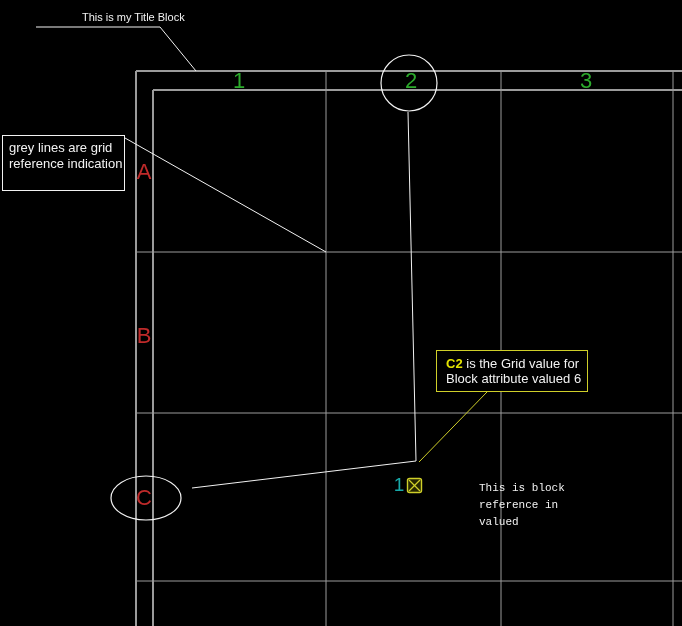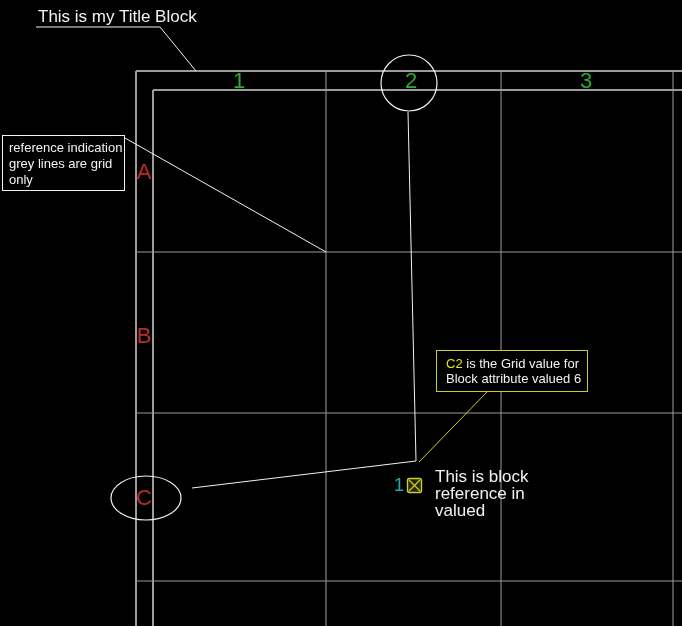--- a/index.html
+++ b/index.html
@@ -12,27 +12,27 @@
   }
   .canvas svg{position:absolute;left:0;top:0;}
   .border-line{stroke:var(--line-grey,#9b9b9b);stroke-width:2;fill:none;}
   .grid-line{stroke:var(--line-grey,#9b9b9b);stroke-width:1;fill:none;}
   .leader-white{stroke:var(--leader-white,#f2f2f2);stroke-width:1;fill:none;}
   .leader-yellow{stroke:var(--yellow-line,#cfcf29);stroke-width:1;fill:none;}
   .bubble{stroke:var(--leader-white,#f2f2f2);stroke-width:1.2;fill:none;}
   .block-sym-rect{stroke:var(--yellow-line,#cfcf29);stroke-width:1.4;fill:#262600;}
   .block-sym-x{stroke:var(--yellow-line,#cfcf29);stroke-width:1.2;fill:none;}
 
-  .txt{position:absolute;color:var(--text-white,#f2f2f2);font-size:17px;line-height:16px;white-space:nowrap;}
+  .txt{position:absolute;color:var(--text-white,#f2f2f2);font-size:11px;line-height:16px;white-space:nowrap;margin-left:44px;}
   .callout-box{position:absolute;background:#000;color:var(--text-white,#f2f2f2);font-size:13px;}
   .grid-note{left:2px;top:135px;width:115px;height:50px;border:1px solid var(--leader-white,#f2f2f2);padding:4px 0 0 6px;line-height:16px;}
   .c2-note{left:436px;top:350px;width:141px;height:35px;border:1px solid var(--yellow-line,#cfcf29);padding:5px 0 0 9px;line-height:15px;}
-  .c2-highlight{color:var(--highlight-yellow,#e4e400);font-weight:normal;}
+  .c2-highlight{color:var(--highlight-yellow,#e4e400);font-weight:bold;}
   .title-callout{left:38px;top:9px;}
-  .block-note{left:435px;top:468px;line-height:17px;}
+  .block-note{left:435px;top:480px;line-height:17px;font-family:Liberation Mono, monospace;}
   .cad-label{position:absolute;transform:translate(-50%,-50%);font-size:22px;line-height:22px;}
   .col-label{color:var(--grid-label-green,#2cab2c);}
   .row-label{color:var(--grid-label-red,#bf2a2a);}
   .attr-value{position:absolute;transform:translate(-50%,-50%);color:var(--attribute-cyan,#17a9a9);font-size:19px;}
 </style>
 </head>
 <body>
 
 <div class="canvas" style="--background: #000000; --line-grey: #9b9b9b; --leader-white: #f2f2f2; --text-white: #f2f2f2; --grid-label-green: #2cab2c; --grid-label-red: #bf2a2a; --attribute-cyan: #17a9a9; --highlight-yellow: #e4e400; --yellow-line: #cfcf29;">
 
@@ -70,23 +70,22 @@
   <div class="cad-label col-label" style="left:411px;top:81px;">2</div>
   <div class="cad-label col-label" style="left:586px;top:81px;">3</div>
 
   <div class="cad-label row-label" style="left:144px;top:172px;">A</div>
   <div class="cad-label row-label" style="left:144px;top:336px;">B</div>
   <div class="cad-label row-label" style="left:144px;top:498px;">C</div>
 
   <div class="txt title-callout">This is my Title Block</div>
 
   <div class="callout-box grid-note">
+    <div>grey lines are grid</div>
     <div>reference indication</div>
-    <div>grey lines are grid</div>
-    <div>only</div>
   </div>
 
   <div class="callout-box c2-note">
     <div><span class="c2-highlight">C2</span> <span>is the Grid value for</span></div>
     <div>Block attribute valued 6</div>
   </div>
 
   <div class="txt block-note">
     <div>This is block</div>
     <div>reference in</div>

